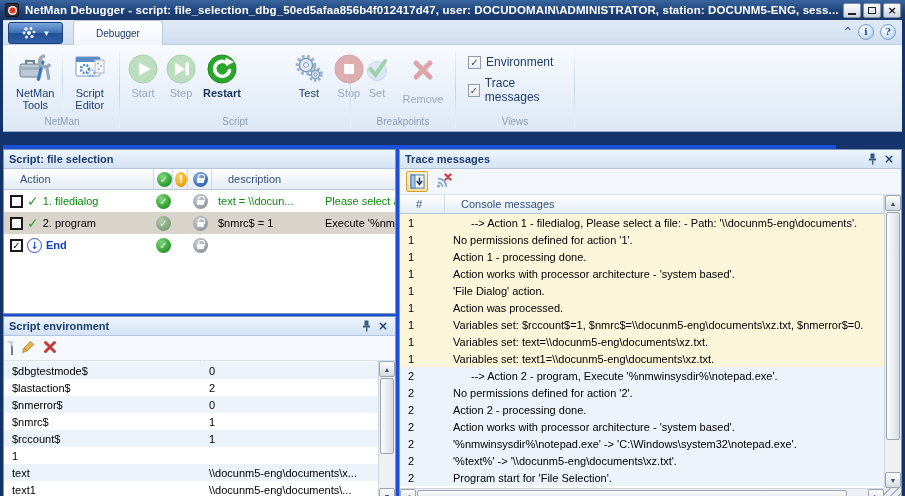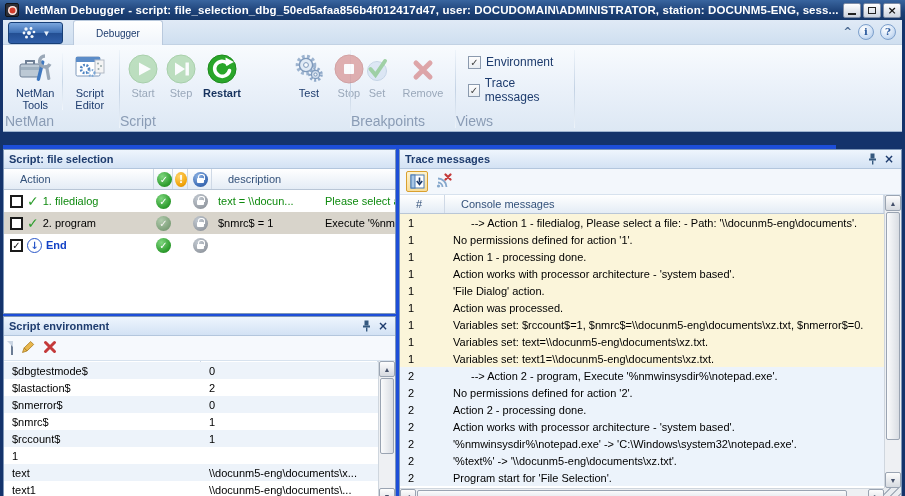--- a/index.html
+++ b/index.html
@@ -42,21 +42,21 @@
     background:radial-gradient(circle at 35% 30%, #ffffff, #cfe0f5 60%, #9fbce0);
     border:1px solid #7da0cc; color:#2b5causes; color:#2b5a9e; font:bold 10px/14px "DejaVu Serif",serif;
     text-align:center; }
 
   
   .ribbon { position:absolute; left:3px; top:45px; width:899px; height:87px;
     background:linear-gradient(#f8fbfe,#e9f0f9 55%,#dde8f4); border-bottom:1px solid #9db3cf;
     display:flex; align-items:stretch; padding:2px 0 0 2px; }
   .rgroup { display:flex; flex-direction:column; }
   .rgroup .gbody { flex:1; display:flex; align-items:flex-start; padding:2px 4px 0 4px; }
-  .glabel { height:17px; color:#8a9cb5; font-size:14px; line-height:15px; }
+  .glabel { height:17px; text-align:center; color:#8a9cb5; font-size:10px; line-height:15px; }
   .gsep { width:1px; margin:3px 0; background:linear-gradient(#eef4fa,#c3d2e4 50%,#eef4fa); }
   .bsep { width:1px; margin:4px 1px; align-self:stretch;
     background:linear-gradient(#f2f7fc,#c9d7e7 50%,#f2f7fc); }
   .rbtn { display:flex; flex-direction:column; align-items:center; padding:2px 3px; border-radius:3px; }
   .rbtn .bic { height:36px; display:flex; align-items:center; justify-content:center; }
   .rbtn .blab { font-size:11px; line-height:12px; text-align:center; color:#1e3c6e; white-space:pre-line; }
   .rbtn.disabled .blab { color:#9aa8ba; }
   .rbtn.disabled .bic { opacity:.72; }
   .rbtn.em .blab { font-weight:bold; color:#16325e; }
   .views-checks { display:flex; flex-direction:column; gap:7px; padding:6px 6px 0 8px; }
@@ -298,21 +298,21 @@
       <div class="gbody" style="justify-content:center;">
         <div class="rbtn disabled" style="width:40px;">
           <span class="bic">
             <svg width="30" height="30" opacity=".62">
                 <circle cx="15" cy="17" r="9.5" fill="#c3d6ec" stroke="#93aecd"></circle>
             <path d="M8.5 15 l5 6 9.5-14" stroke="#3aa23a" stroke-width="4" fill="none" stroke-linecap="round"></path>
               </svg>
             </span>
           <span class="blab">Set</span>
         </div>
-        <div class="rbtn disabled" style="width:52px;">
+        <div class="rbtn disabled" style="width:52px;gap:6px;">
           <span class="bic">
             <svg width="30" height="30" opacity=".68">
                 <path d="M8 9 L22 23 M22 9 L8 23" stroke="#c95252" stroke-width="5" stroke-linecap="round"></path>
               </svg>
             </span>
           <span class="blab">Remove</span>
         </div>
       </div>
       <div class="glabel">Breakpoints</div>
     </div>

